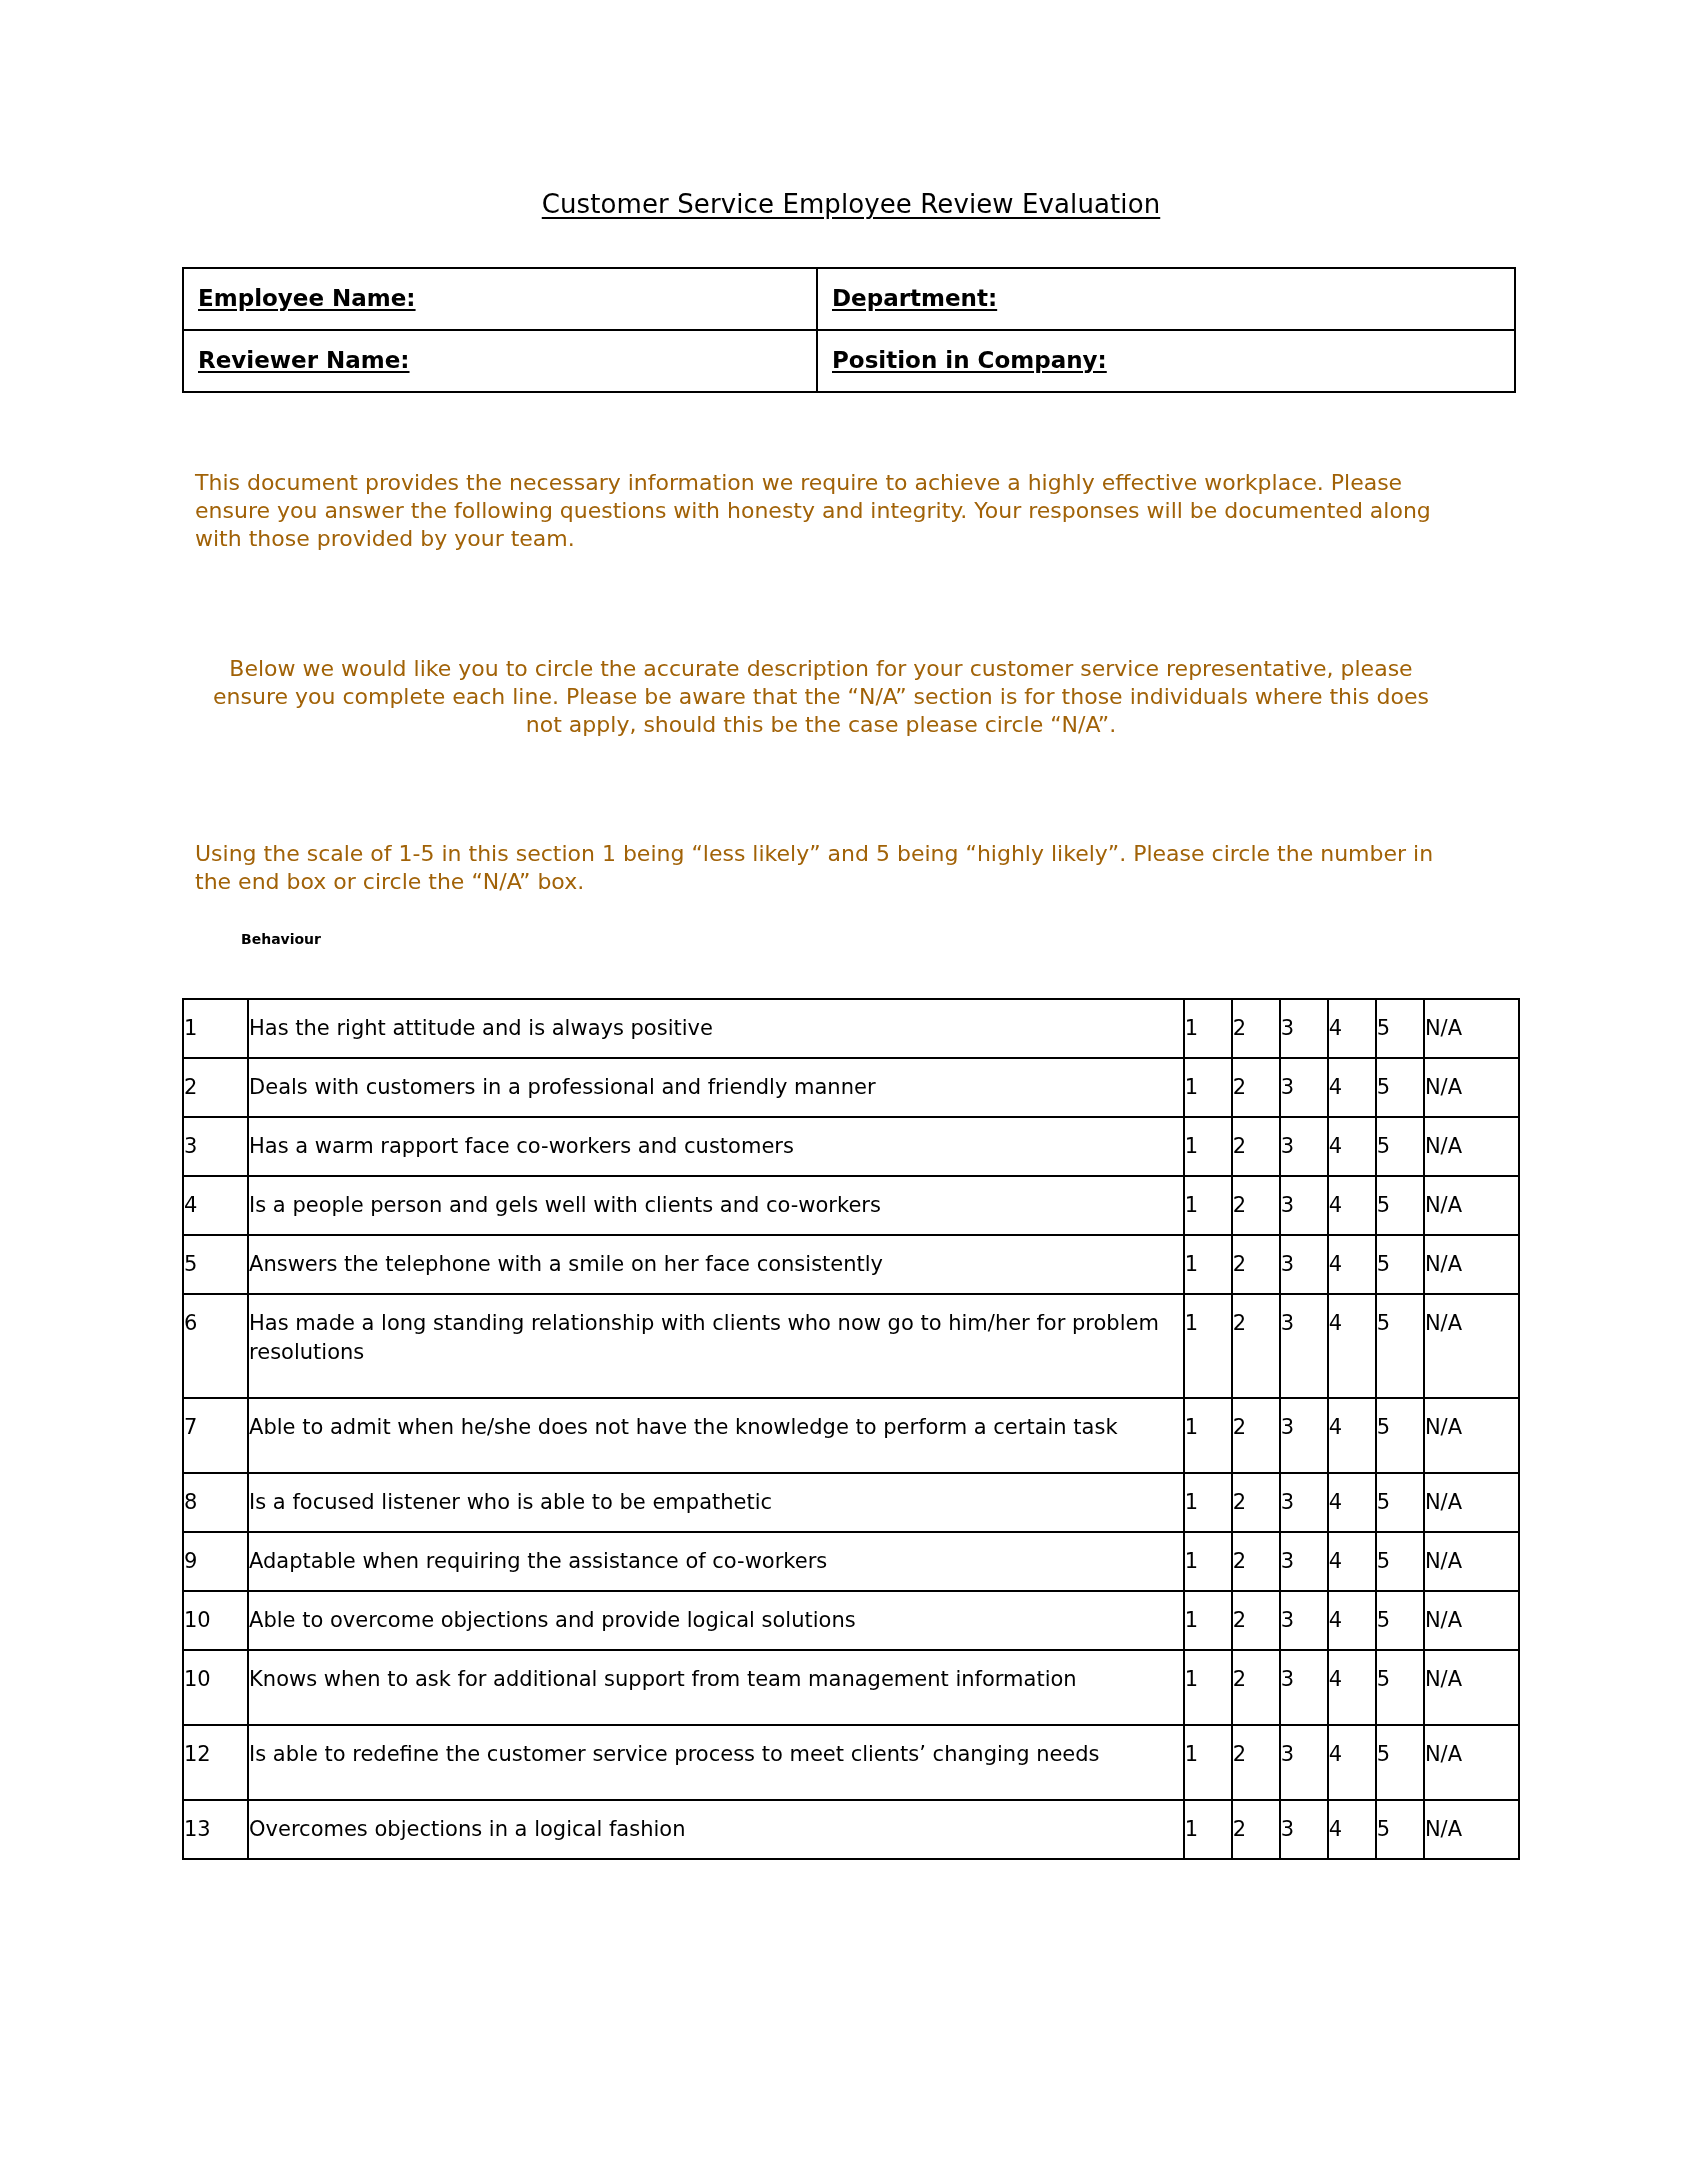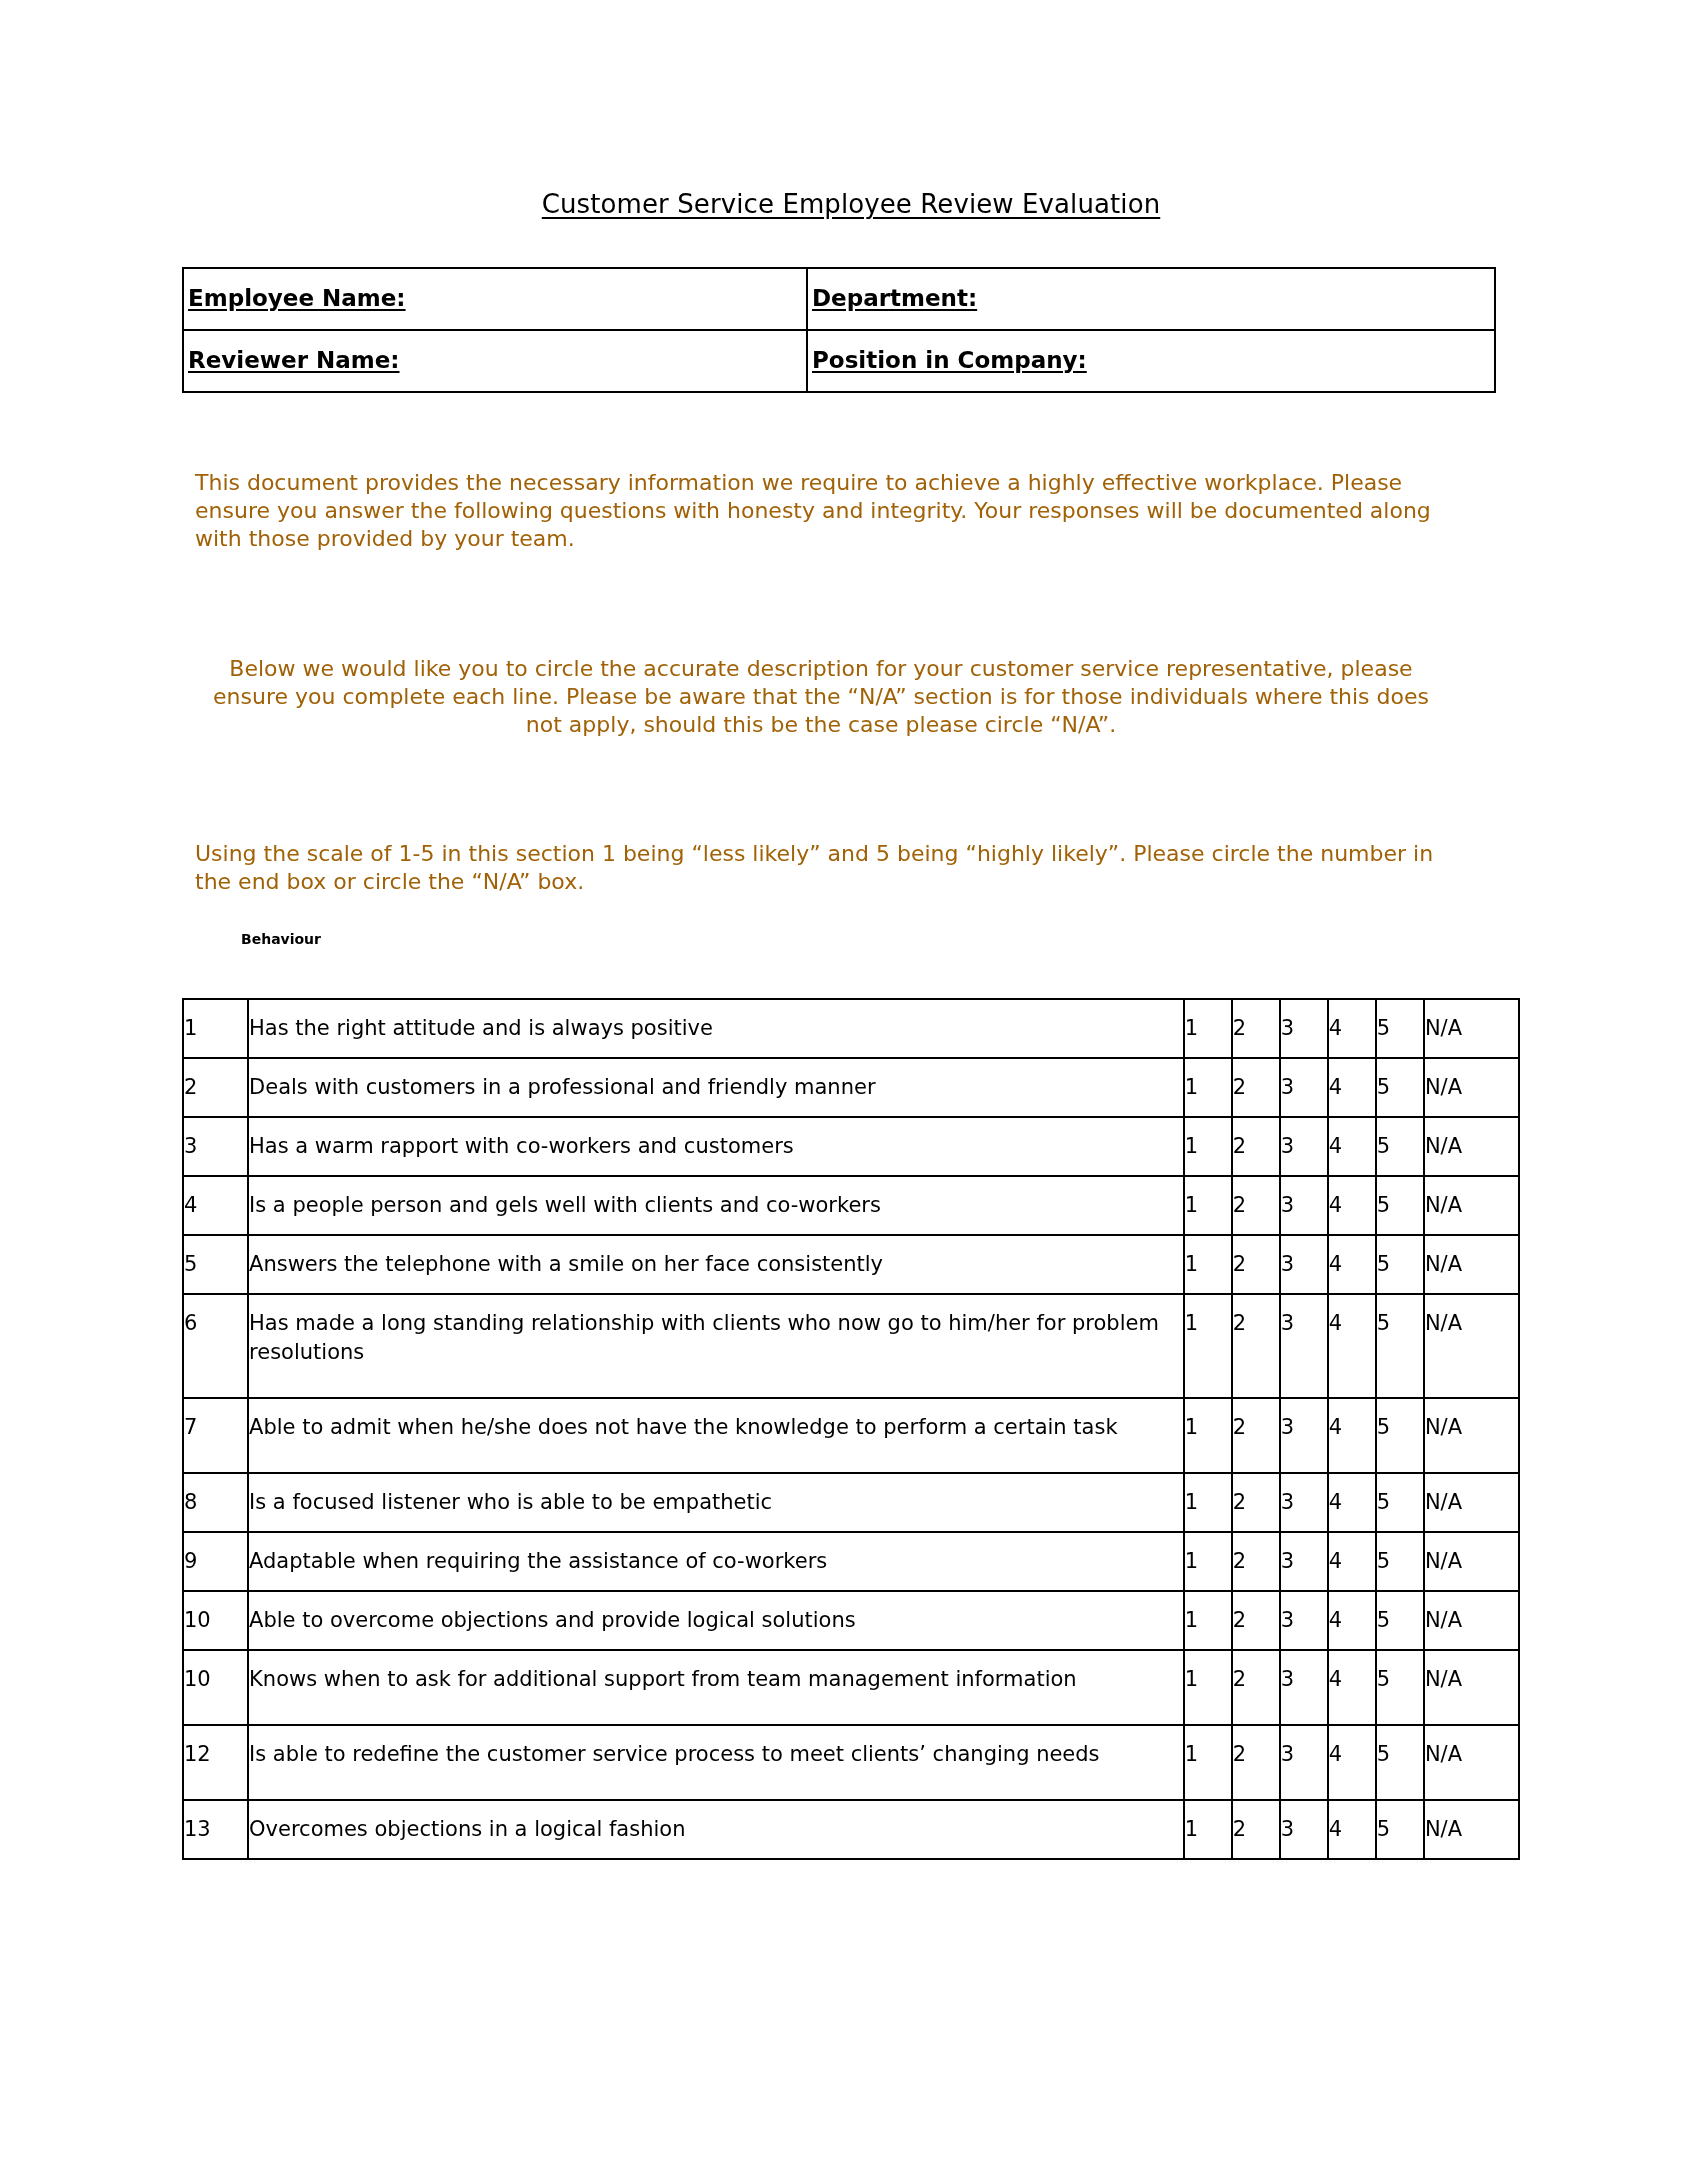--- a/index.html
+++ b/index.html
@@ -46,21 +46,21 @@
     position: absolute;
     left: 182px;
     top: 267px;
     width: 1302px;
     border-collapse: collapse;
     table-layout: fixed;
   }
   .info-table td {
     border: 2.4px solid #000000;
     height: 60px;
-    padding: 0 0 0 4px;
+    padding: 0 0 0 14px;
     vertical-align: middle;
     font-size: 23px;
     font-weight: bold;
     line-height: 1.2;
   }
   .info-table td .lbl {
     text-decoration: underline;
     text-underline-offset: 3px;
   }
   .col-left  { width: 618px; }
@@ -179,21 +179,21 @@
           <td class="bt-desc">Deals with customers in a professional and friendly manner</td>
           <td class="bt-rate">1</td>
           <td class="bt-rate">2</td>
           <td class="bt-rate">3</td>
           <td class="bt-rate">4</td>
           <td class="bt-rate">5</td>
           <td class="bt-na">N/A</td>
         </tr>
         <tr>
           <td class="bt-num">3</td>
-          <td class="bt-desc">Has a warm rapport with co-workers and customers</td>
+          <td class="bt-desc">Has a warm rapport face co-workers and customers</td>
           <td class="bt-rate">1</td>
           <td class="bt-rate">2</td>
           <td class="bt-rate">3</td>
           <td class="bt-rate">4</td>
           <td class="bt-rate">5</td>
           <td class="bt-na">N/A</td>
         </tr>
         <tr>
           <td class="bt-num">4</td>
           <td class="bt-desc">Is a people person and gels well with clients and co-workers</td>

